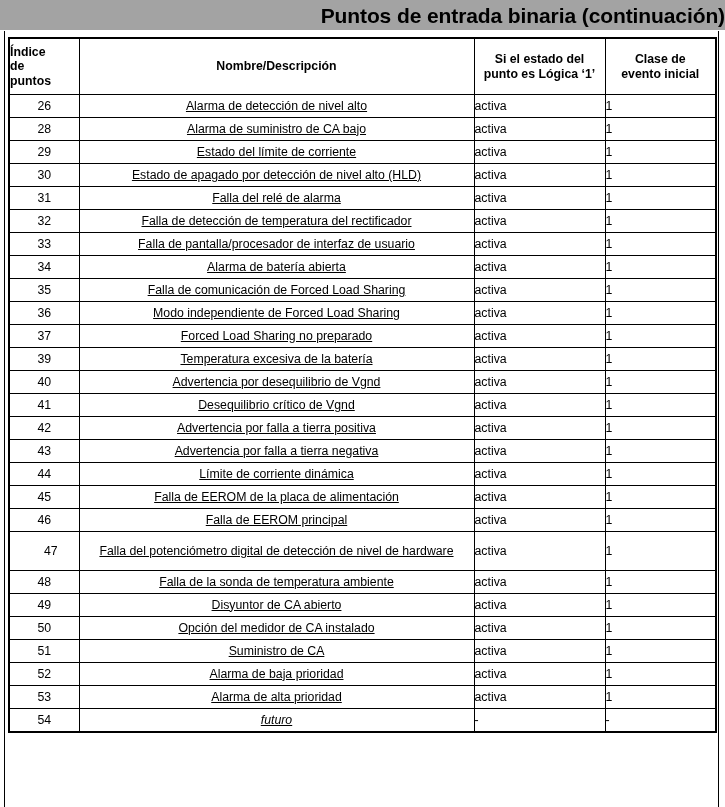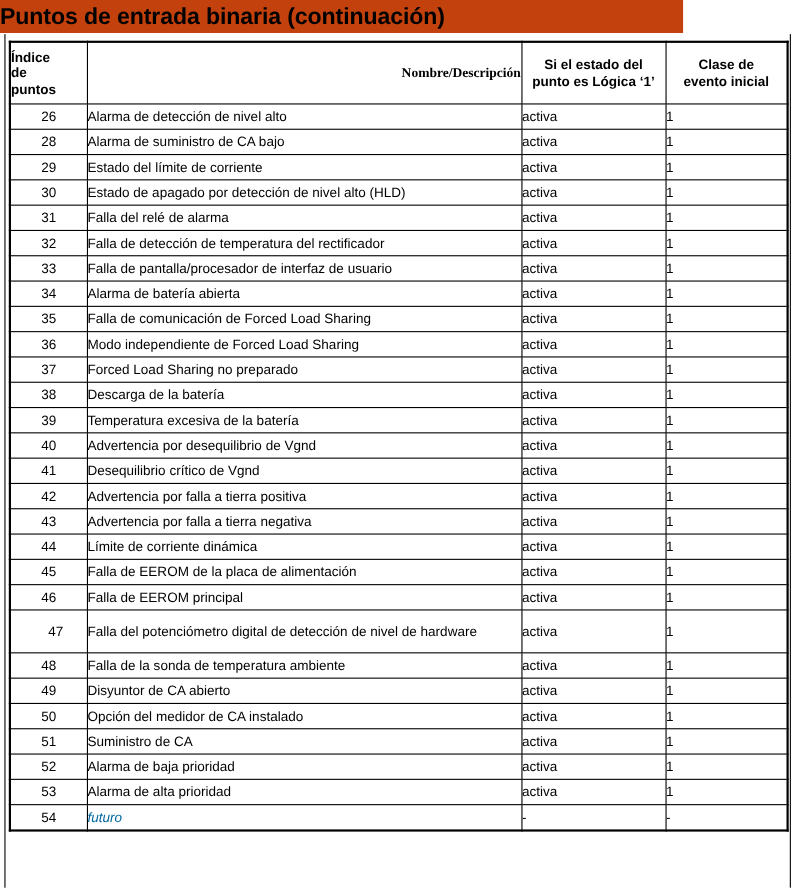--- a/index.html
+++ b/index.html
@@ -20,26 +20,26 @@
     width: 725px;
     height: 807px;
     background: #ffffff;
   }
 
   
   .title-band {
     position: absolute;
     left: 0;
     top: 0;
-    width: 621px;
+    width: 725px;
     height: 30px;
-    background: #c2410c;
+    background: #a3a3a3;
     display: flex;
     align-items: center;
-    justify-content: flex-start;
+    justify-content: flex-end;
   }
   .title-text {
     font-size: 21px;
     font-weight: bold;
     letter-spacing: -0.1px;
     line-height: 1;
     color: #000;
     white-space: nowrap;
   }
 
@@ -85,51 +85,51 @@
     padding: 3px 5px;
   }
   th.h-index {
     text-align: left;
     vertical-align: top;
     padding-left: 9px;
     padding-top: 6px;
     line-height: 1.28;
   }
   th.h-name {
-    text-align: right;
+    text-align: center;
     vertical-align: bottom;
     padding-left: 9px;
     padding-bottom: 7px;
-    font-family: Liberation Serif, serif;
   }
   th.h-state, th.h-class {
     text-align: center;
     vertical-align: middle;
     line-height: 1.3;
   }
 
   tbody td {
     height: 22px;
   }
   td.t-index {
     text-align: center;
     font-size: 12.6px;
   }
   td.t-name {
-    text-align: left;
+    text-align: center;
     padding: 3px 6px 3px 9px;
+    text-decoration: underline;
   }
   td.t-state,
   td.t-class {
     text-align: left;
   }
 
   td.t-name.future {
     font-style: italic;
-    color: #0369a1;
+    color: #000000;
   }
 
   
   .edge-left {
     position: absolute;
     left: 4px;
     top: 31px;
     width: 1px;
     height: 776px;
     background: #000;
@@ -242,26 +242,20 @@
             <td class="t-state">activa</td>
             <td class="t-class">1</td>
           </tr>
           <tr>
             <td class="t-index">37</td>
             <td class="t-name">Forced Load Sharing no preparado</td>
             <td class="t-state">activa</td>
             <td class="t-class">1</td>
           </tr>
           <tr>
-            <td class="t-index">38</td>
-            <td class="t-name">Descarga de la batería</td>
-            <td class="t-state">activa</td>
-            <td class="t-class">1</td>
-          </tr>
-          <tr>
             <td class="t-index">39</td>
             <td class="t-name">Temperatura excesiva de la batería</td>
             <td class="t-state">activa</td>
             <td class="t-class">1</td>
           </tr>
           <tr>
             <td class="t-index">40</td>
             <td class="t-name">Advertencia por desequilibrio de Vgnd</td>
             <td class="t-state">activa</td>
             <td class="t-class">1</td>

